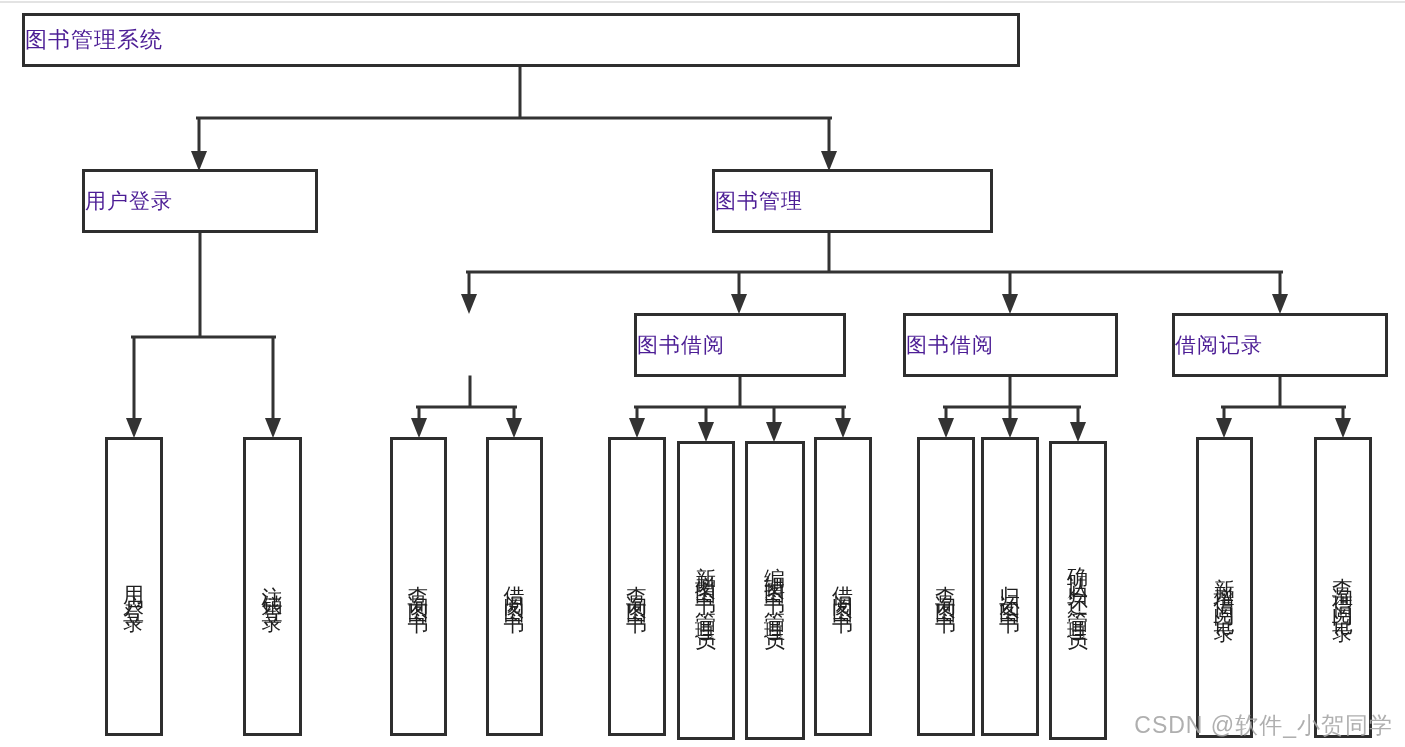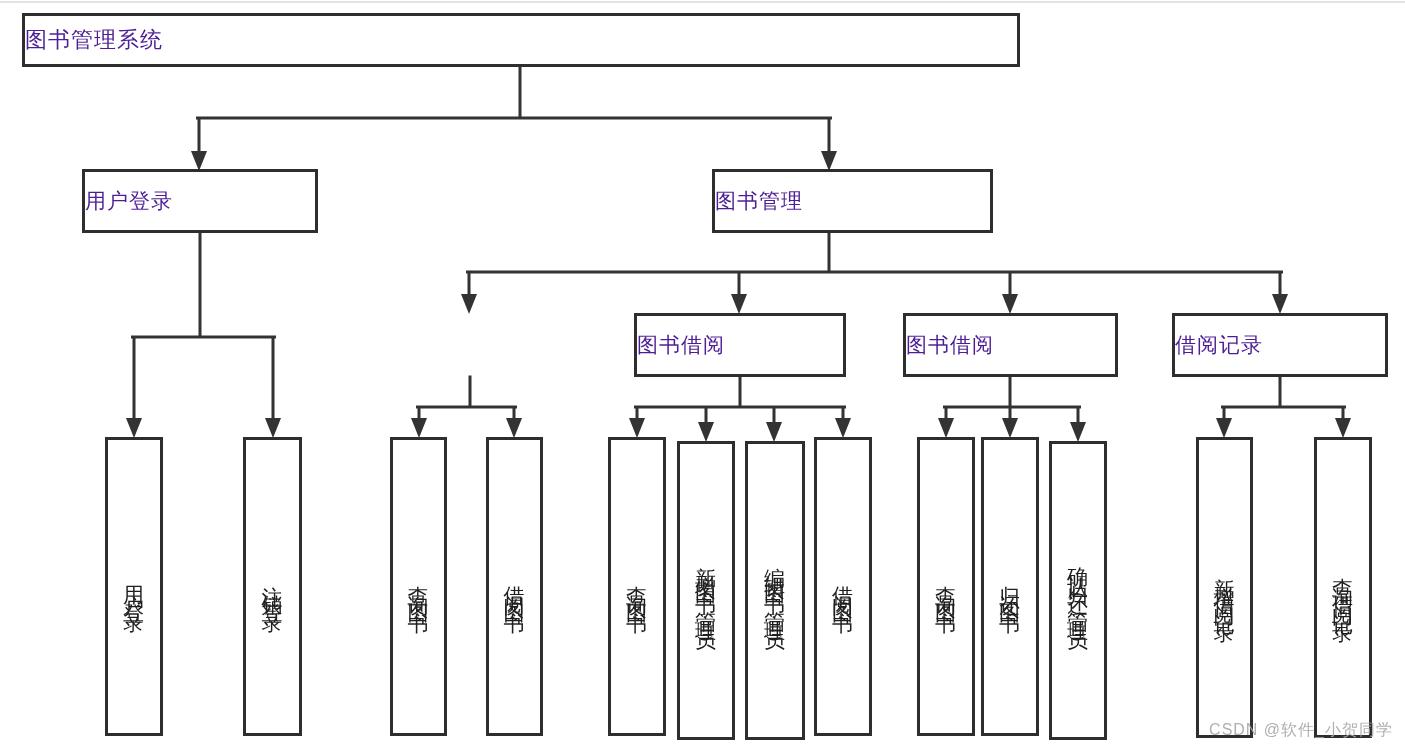--- a/index.html
+++ b/index.html
@@ -56,21 +56,21 @@
     writing-mode: vertical-rl;
     text-orientation: mixed;
     letter-spacing: 9px;
     line-height: 1;
     white-space: nowrap;
   }
   .watermark {
     position: absolute;
     right: 12px;
     bottom: 6px;
-    font-size: 16px;
+    font-size: 23px;
     color: rgba(166, 166, 166, 0.9);
     letter-spacing: 1px;
     z-index: 3;
     white-space: nowrap;
   }
 </style>
 </head>
 <body>
 
 <div class="canvas">

